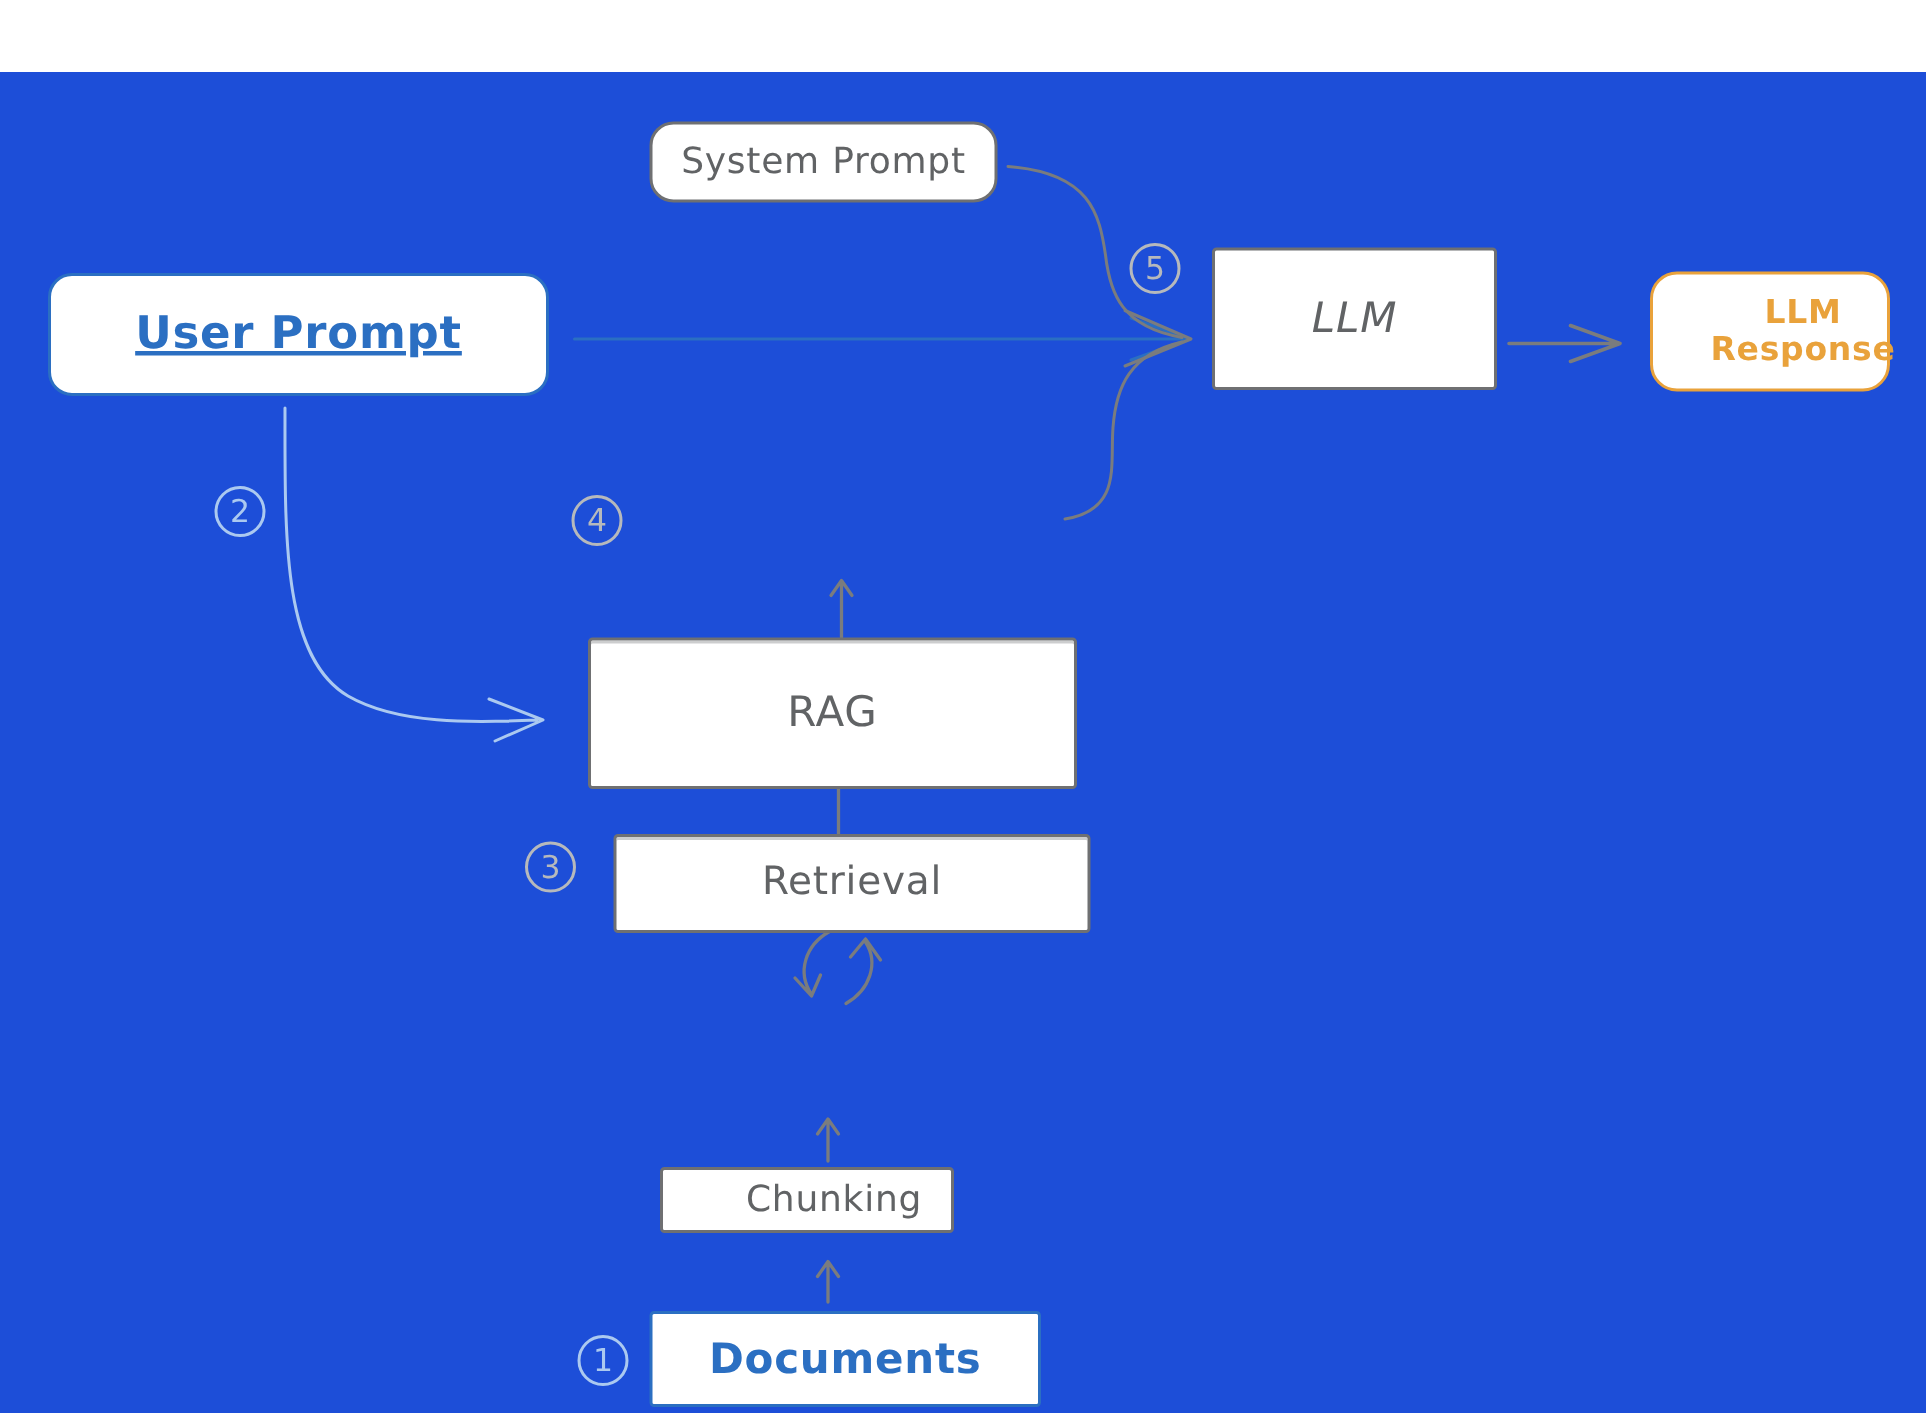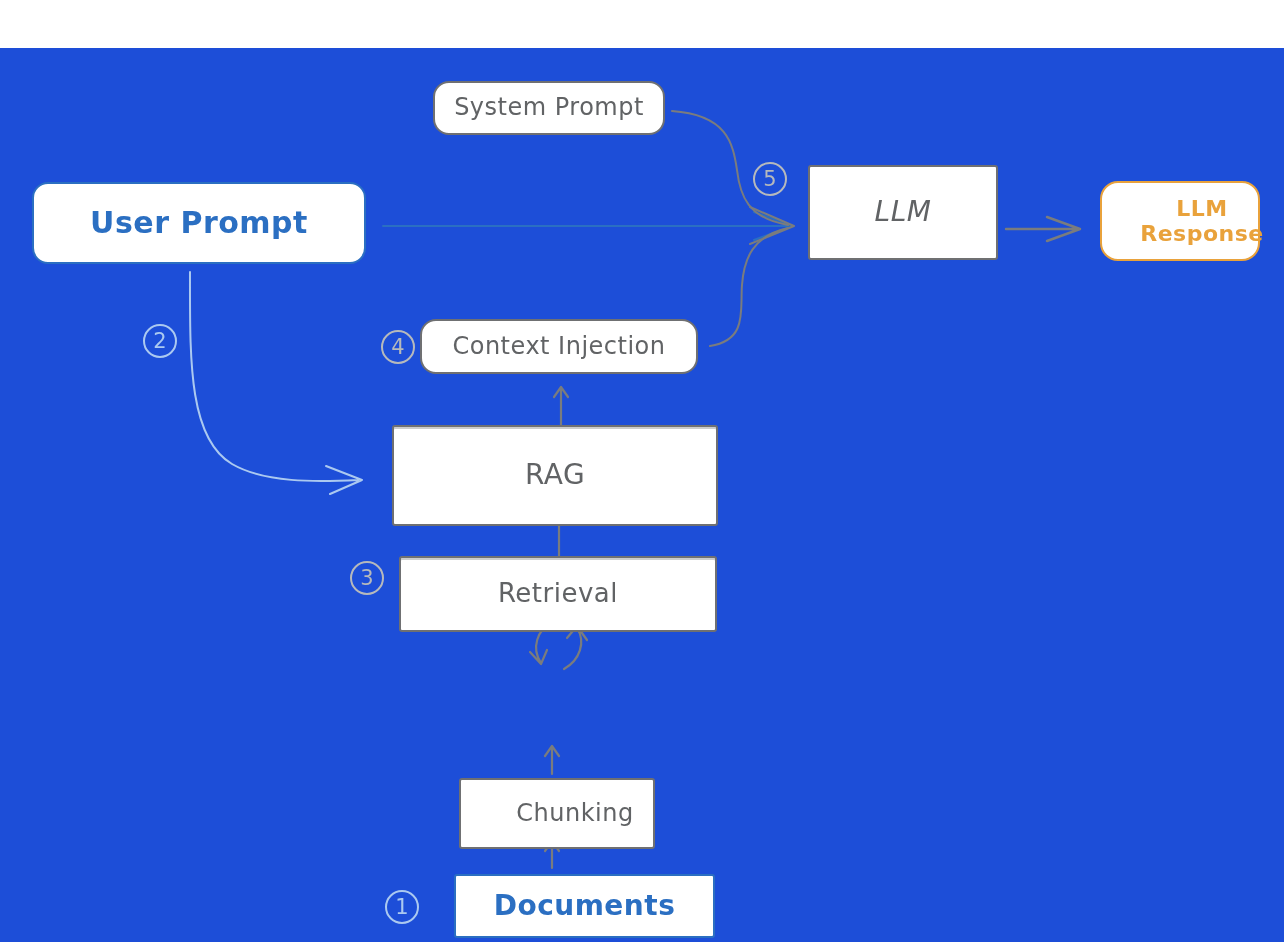--- a/index.html
+++ b/index.html
@@ -22,21 +22,21 @@
     line-height:1.15;
     letter-spacing:0.5px;
   }
   .node.rect{border-radius:3px;}
   .node.rounded{border-radius:16px;}
   .node.gray-node{border:2.5px solid #6f7072;color:#616365;}
   .node.blue-node{border:2.5px solid #2b6fc2;color:#2b6fc2;font-weight:bold;}
   .node.orange-node{border:2.5px solid #e9a23b;color:#e9a23b;font-weight:bold;border-radius:18px;}
   .node.shadow-top{box-shadow:inset 0 2px 0 rgba(110,112,114,0.35);}
   .fs22{font-size:22px;} .fs24{font-size:24px;} .fs26{font-size:26px;}
-  .fs28{font-size:28px;} .fs30{font-size:30px;} .fs36{font-size:28px;}
+  .fs28{font-size:28px;} .fs30{font-size:30px;text-decoration:underline;} .fs36{font-size:28px;}
   .italic{font-style:italic;}
   .badge{
     position:absolute;width:34px;height:34px;border-radius:50%;
     display:flex;align-items:center;justify-content:center;
     font-size:21px;background:transparent;box-sizing:border-box;
   }
   .badge.badge-blue{border:2px solid #abc9f0;color:#abc9f0;}
   .badge.badge-gray{border:2px solid #b6b9bc;color:#b6b9bc;}
   .wrap-label{width:130px;}
 </style>
@@ -75,30 +75,29 @@
   <div class="node rounded gray-node fs24" style="left:433px;top:33px;width:232px;height:54px;">System Prompt</div>
 
   <div class="node rounded blue-node fs30" style="left:32px;top:134px;width:334px;height:82px;">User Prompt</div>
 
   <div class="node rect gray-node italic fs28" style="left:808px;top:117px;width:190px;height:95px;">LLM</div>
 
   <div class="node orange-node fs22" style="left:1100px;top:133px;width:160px;height:80px;padding-left:44px;">
     <span class="wrap-label">LLM Response</span>
   </div>
 
-  <div class="node rounded gray-node fs24" style="left:420px;top:271px;width:278px;height:55px;">Context Injection</div>
 
   <div class="node rect gray-node shadow-top fs36" style="left:392px;top:377px;width:326px;height:101px;">RAG</div>
 
-  <div class="node rect gray-node shadow-top fs26" style="left:399px;top:508px;width:318px;height:76px;">Retrieval</div>
+  <div class="node rect gray-node shadow-top fs26" style="left:409px;top:508px;width:318px;height:66px;">Retrieval</div>
 
 
-  <div class="node rect gray-node fs24" style="left:459px;top:730px;width:196px;height:71px;padding-left:36px;">Chunking</div>
+  <div class="node rect gray-node fs24" style="left:440px;top:730px;width:196px;height:44px;padding-left:36px;">Chunking</div>
 
-  <div class="node rect blue-node fs28" style="left:454px;top:826px;width:261px;height:64px;">Documents</div>
+  <div class="node rect blue-node fs28" style="left:433px;top:826px;width:261px;height:64px;">Documents</div>
 
   <div class="badge badge-blue" style="left:385px;top:842px;">1</div>
 
   <div class="badge badge-blue" style="left:143px;top:276px;">2</div>
 
   <div class="badge badge-gray" style="left:350px;top:513px;">3</div>
 
   <div class="badge badge-gray" style="left:381px;top:282px;">4</div>
 
   <div class="badge badge-gray" style="left:753px;top:114px;">5</div>

